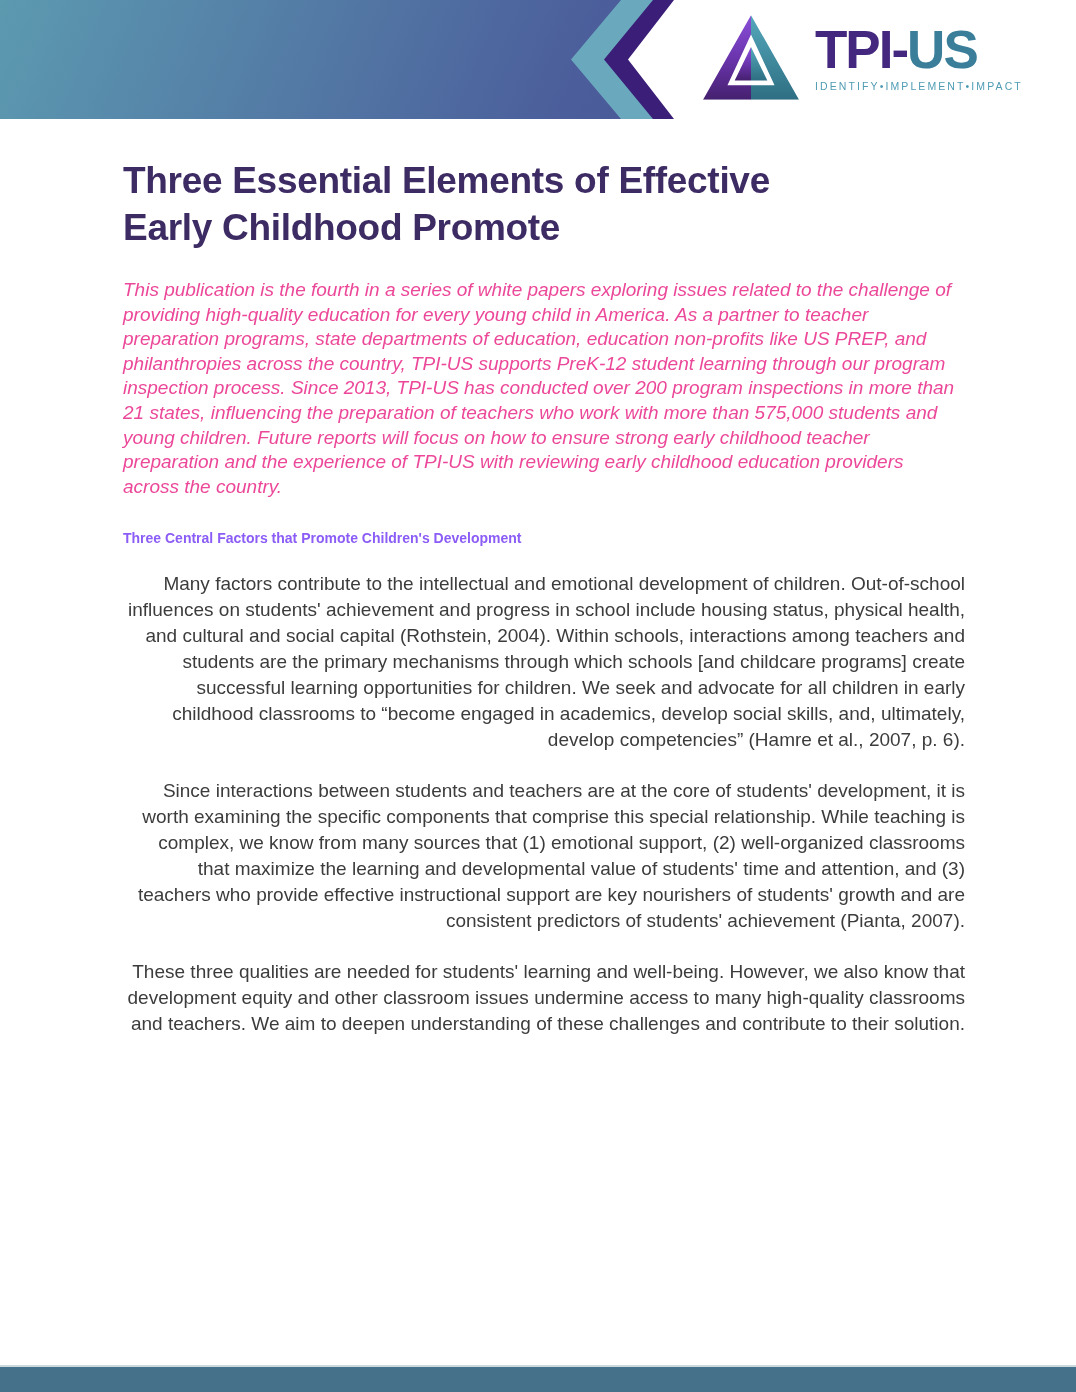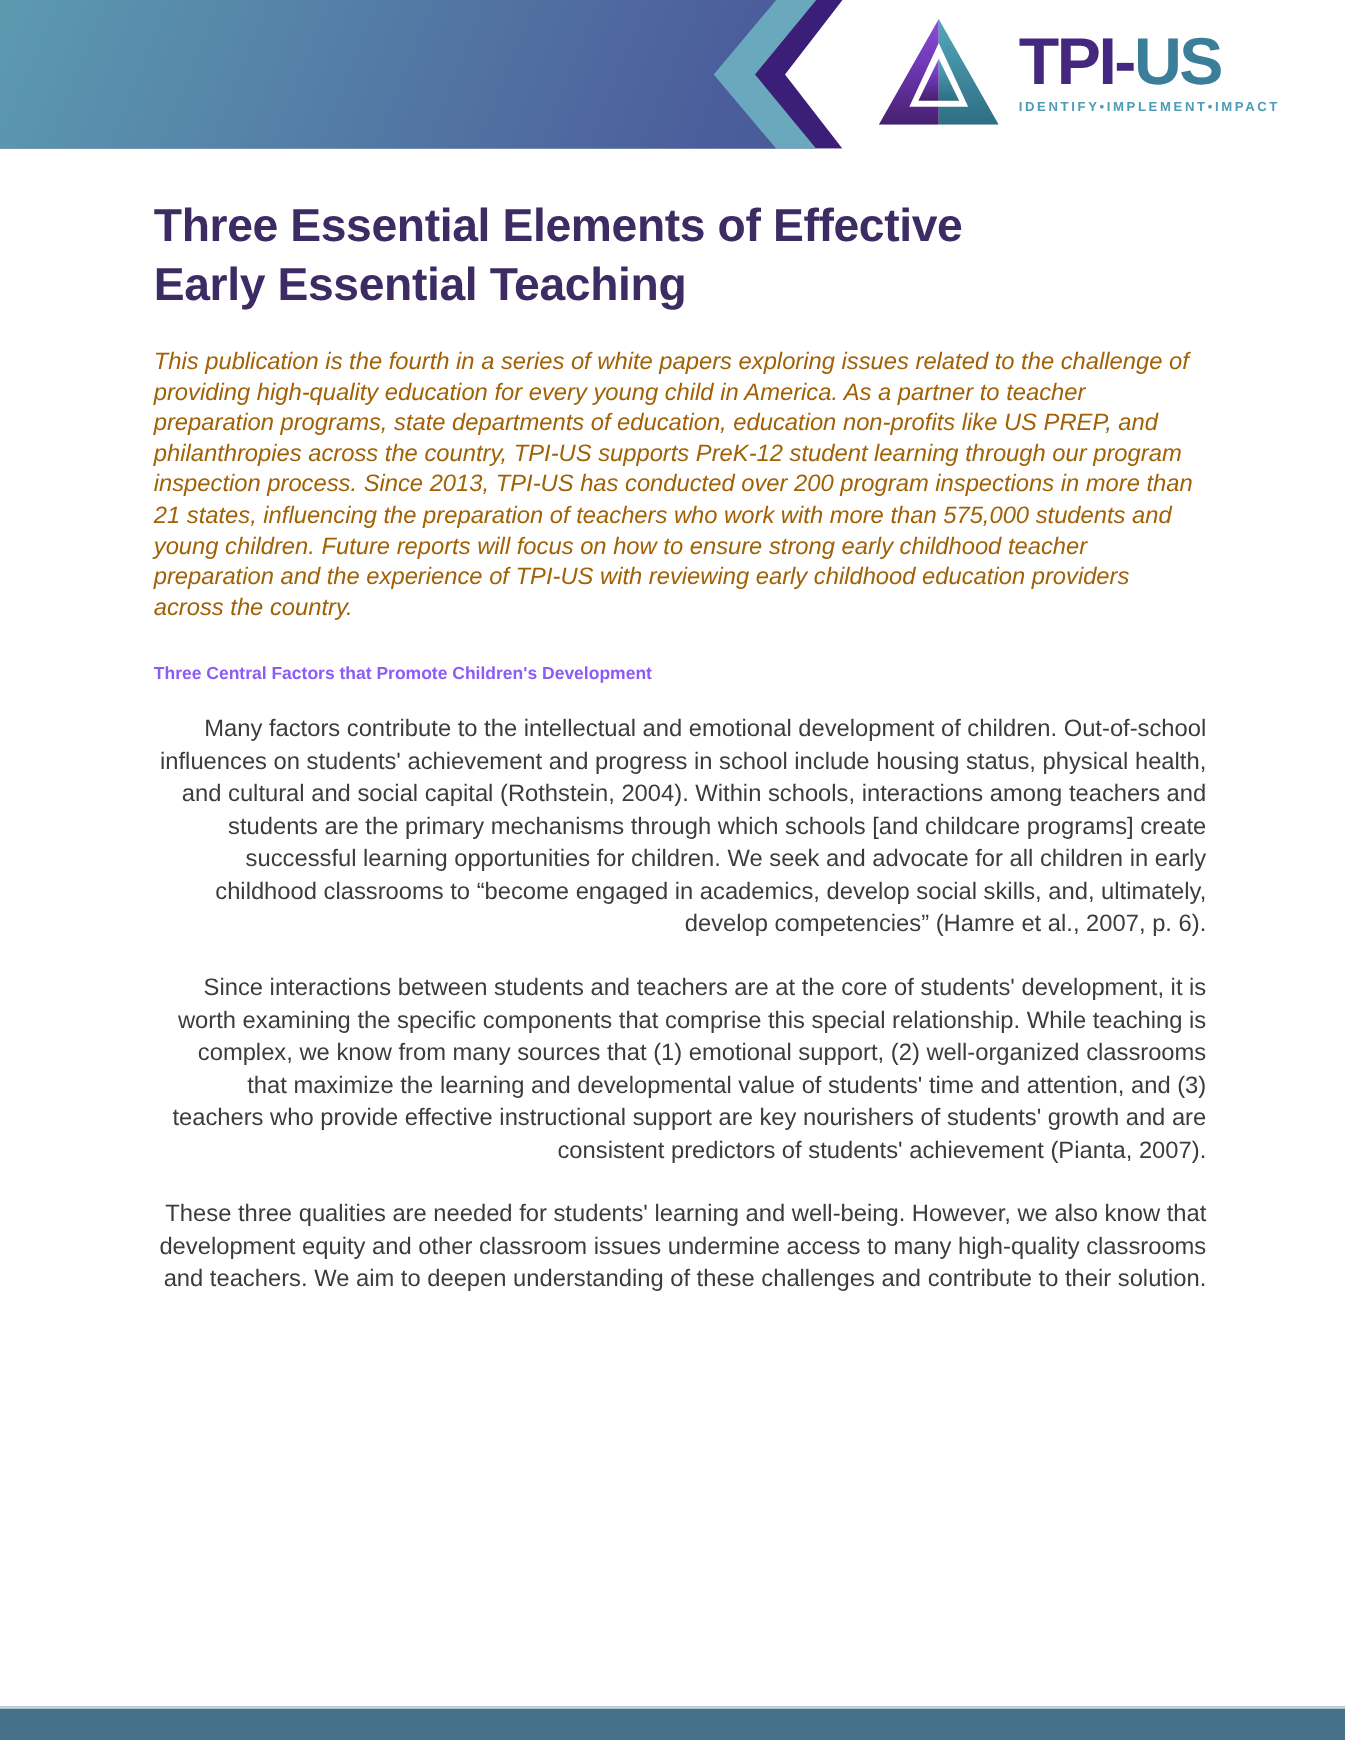--- a/index.html
+++ b/index.html
@@ -43,21 +43,21 @@
     font-weight: 800;
     letter-spacing: -2px;
     line-height: 1;
     white-space: nowrap;
   }
   .brand .brand-primary { color: #44287f; }
   .brand .brand-secondary { color: #3a7e99; }
   .tagline {
     margin-top: 4px;
     font-size: 10.5px;
-    font-weight: 700;
+    font-weight: 400;
     letter-spacing: 2.1px;
     color: #4f9cb4;
     white-space: nowrap;
     text-align: center;
   }
 
   
   main { padding-left: 123px; }
   h1.page-title {
     margin: 38px 0 0 0;
@@ -67,21 +67,21 @@
     letter-spacing: -0.3px;
     color: #3d2b63;
   }
   h1.page-title span { display: block; }
   p.intro {
     width: 838px;
     margin: 27px 0 0 0;
     font-size: 19px;
     line-height: 24.6px;
     font-style: italic;
-    color: #a16207;
+    color: #ec4899;
   }
   h2.section-heading {
     margin: 31px 0 0 0;
     font-size: 14px;
     font-weight: 700;
     color: #8b5cf6;
   }
   p.para {
     width: 842px;
     margin: 25px 0 0 0;
@@ -140,21 +140,21 @@
         <span class="brand-primary">TPI-</span><span class="brand-secondary">US</span>
       </div>
       <div class="tagline">IDENTIFY•IMPLEMENT•IMPACT</div>
     </div>
   </div>
 </header>
 
 <main>
   <h1 class="page-title">
     <span>Three Essential Elements of Effective</span>
-    <span>Early Essential Teaching</span>
+    <span>Early Childhood Promote</span>
   </h1>
 
   <p class="intro">This publication is the fourth in a series of white papers exploring issues related to the challenge of providing high-quality education for every young child in America. As a partner to teacher preparation programs, state departments of education, education non-profits like US PREP, and philanthropies across the country, TPI-US supports PreK-12 student learning through our program inspection process. Since 2013, TPI-US has conducted over 200 program inspections in more than 21 states, influencing the preparation of teachers who work with more than 575,000 students and young children. Future reports will focus on how to ensure strong early childhood teacher preparation and the experience of TPI-US with reviewing early childhood education providers across the country.</p>
 
   <h2 class="section-heading">Three Central Factors that Promote Children's Development</h2>
 
   <p class="para">Many factors contribute to the intellectual and emotional development of children. Out-of-school influences on students' achievement and progress in school include housing status, physical health, and cultural and social capital (Rothstein, 2004). Within schools, interactions among teachers and students are the primary mechanisms through which schools [and childcare programs] create successful learning opportunities for children. We seek and advocate for all children in early childhood classrooms to “become engaged in academics, develop social skills, and, ultimately, develop competencies” (Hamre et al., 2007, p. 6).</p>
 
   <p class="para">Since interactions between students and teachers are at the core of students' development, it is worth examining the specific components that comprise this special relationship. While teaching is complex, we know from many sources that (1) emotional support, (2) well-organized classrooms that maximize the learning and developmental value of students' time and attention, and (3) teachers who provide effective instructional support are key nourishers of students' growth and are consistent predictors of students' achievement (Pianta, 2007).</p>
 

